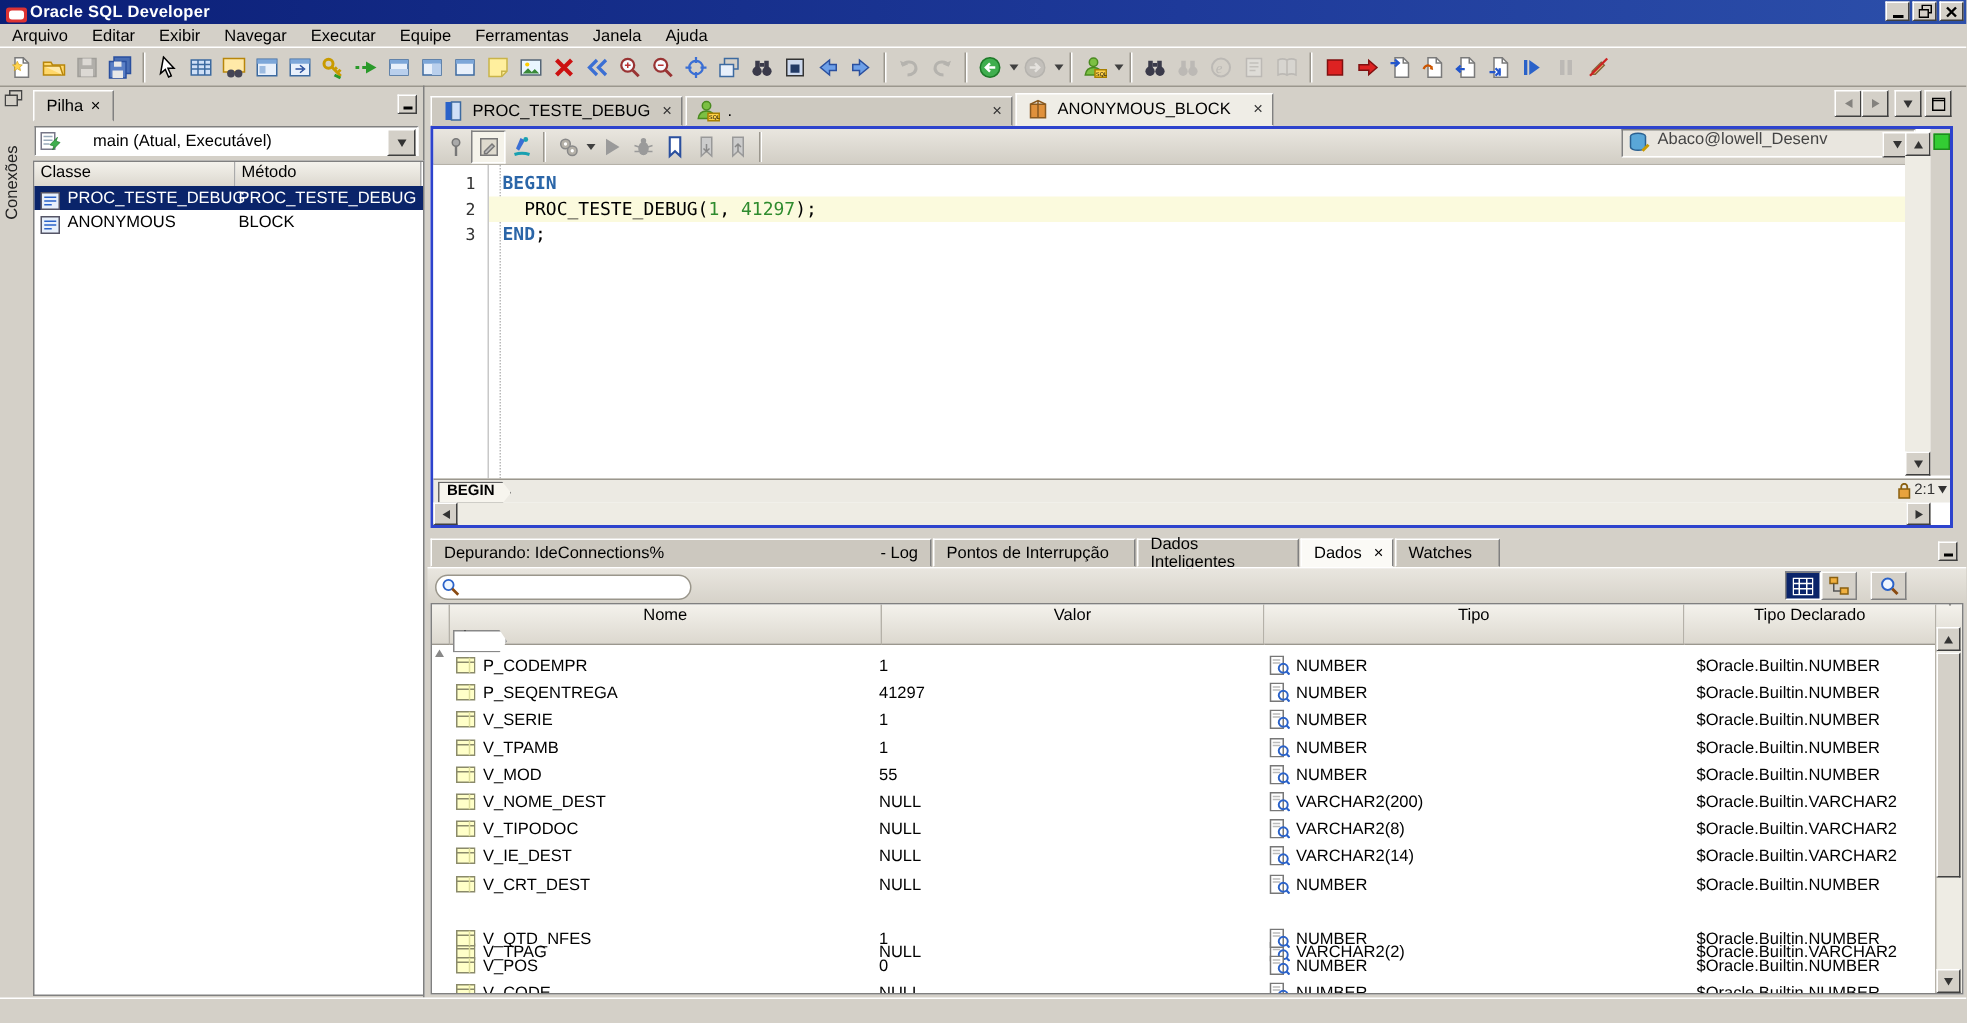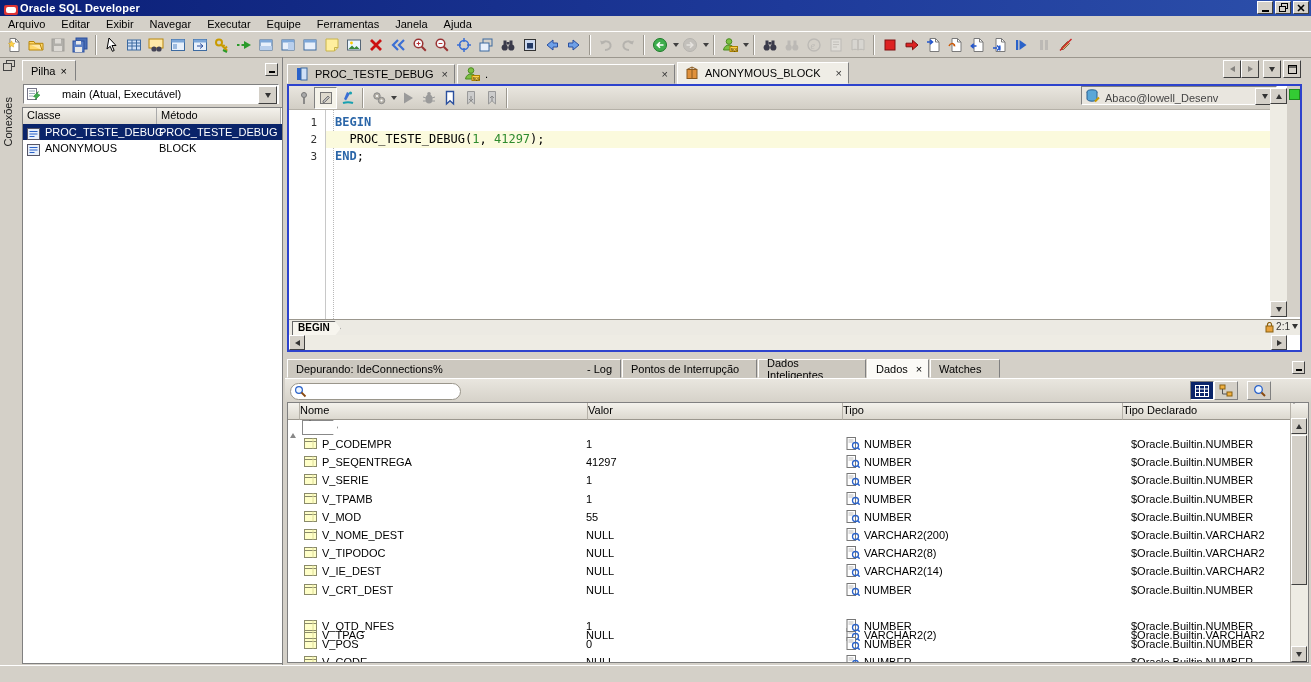--- a/index.html
+++ b/index.html
@@ -53,21 +53,21 @@
   .etab .x{color:#333;font-size:11px;margin-left:auto}
   .tabnav{position:absolute;top:1px;width:16px;height:16px;background:#d4d0c8;border:1px solid;
           border-color:#fff #404040 #404040 #fff;display:flex;align-items:center;justify-content:center}
   
   #editorpane{left:287px;top:84px;width:1015px;height:268px;border:2px solid #2d43cd;background:#fff;box-sizing:border-box}
   #edtoolbar{position:absolute;left:0;top:0;width:981px;height:24px;background:linear-gradient(#e9e6df,#d2cec5);
              border-bottom:1px solid #b5b1a8;display:flex;align-items:center;padding-left:4px;box-sizing:border-box}
   .ebtn{width:21px;height:20px;display:flex;align-items:center;justify-content:center;flex:0 0 auto}
   .ebtn.pressed{background:#f5f3ea;border:1px solid;border-color:#808080 #fff #fff #808080}
   #connbox{position:absolute;left:792px;top:0;width:196px;height:19px;background:#e9e6df;border:1px solid;
-           border-color:#808080 #fff #fff #808080;display:flex;align-items:flex-end;gap:4px;padding-left:3px;box-sizing:border-box;color:#444}
+           border-color:#808080 #fff #fff #808080;display:flex;align-items:flex-start;gap:4px;padding-left:3px;box-sizing:border-box;color:#444}
   #edvscroll{position:absolute;left:981px;top:2px;width:17px;height:229px;background:#eeece4}
   #edstatuscol{position:absolute;left:998px;top:0;width:13px;height:231px;background:#d4d0c8}
   #edindicator{position:absolute;left:2px;top:3px;width:9px;height:9px;background:#33cc33;border:1px solid #1f8a1f}
   .sbtn{position:absolute;width:17px;height:16px;background:#d4d0c8;border:1px solid;border-color:#fff #404040 #404040 #fff;
         display:flex;align-items:center;justify-content:center;box-sizing:border-box}
   #codearea{position:absolute;left:0;top:24px;width:981px;height:209px;background:#fff;
             font-family:"DejaVu Sans Mono",monospace;font-size:12px}
   #gutter{position:absolute;left:0;top:0;width:36px;height:209px;border-right:1px solid #c8c8c8;background:#fff}
   #guide{position:absolute;left:44px;top:0;height:209px;border-left:1px dotted #b9b9b9}
   .cline{position:absolute;left:46px;height:17px;line-height:17px;white-space:pre}
@@ -93,22 +93,22 @@
   #dbtoolbar{position:absolute;left:0;top:20px;width:1026px;height:24px;background:linear-gradient(#e9e6df,#d5d1c8);
              border-top:1px solid #fff}
   #searchpill{position:absolute;left:5px;top:4px;width:166px;height:15px;background:#fff;border:1px solid #9a968b;
               border-radius:9px;display:flex;align-items:center;padding-left:3px}
   #searchpill input{border:none;outline:none;width:130px;height:12px;font-size:11px;background:transparent}
   .viewbtn{position:absolute;top:2px;width:24px;height:19px;display:flex;align-items:center;justify-content:center;
            border:1px solid;border-color:#fff #808080 #808080 #fff;background:#d4d0c8;box-sizing:border-box}
   .viewbtn.on{background:#0a246a;border-color:#808080 #fff #fff #808080}
   #datagrid{position:absolute;left:2px;top:44px;width:1022px;height:261px;background:#fff;border:1px solid #808080;
             overflow:hidden;box-sizing:border-box}
-  .ghdr{position:absolute;top:0;height:17px;background:linear-gradient(#f4f2ec,#dcd8cf);border-right:1px solid #b5b1a8;
-        border-bottom:1px solid #9b978e;box-sizing:border-box;line-height:14px}
+  .ghdr{position:absolute;top:0;height:27px;background:linear-gradient(#f4f2ec,#dcd8cf);border-right:1px solid #b5b1a8;
+        border-bottom:1px solid #9b978e;box-sizing:border-box;text-align:center;line-height:14px}
   .drow{position:absolute;left:0;width:1003px;height:18px}
   .drow .nm{position:absolute;left:34px;top:3px}
   .drow .vl{position:absolute;left:298px;top:3px}
   .drow .tp{position:absolute;left:576px;top:3px}
   .drow .dc{position:absolute;left:843px;top:3px}
   .drow .fico{position:absolute;left:16px;top:2px}
   .drow .tico{position:absolute;left:558px;top:2px}
   #gridvscroll{position:absolute;right:0;top:15px;width:17px;height:244px;background:#eeece4;border-left:1px solid #b5b1a8}
   #statusbar{left:0;top:665px;width:1311px;height:17px;border-top:1px solid #fff}
   .lockico{display:inline-block;width:9px;height:10px}

